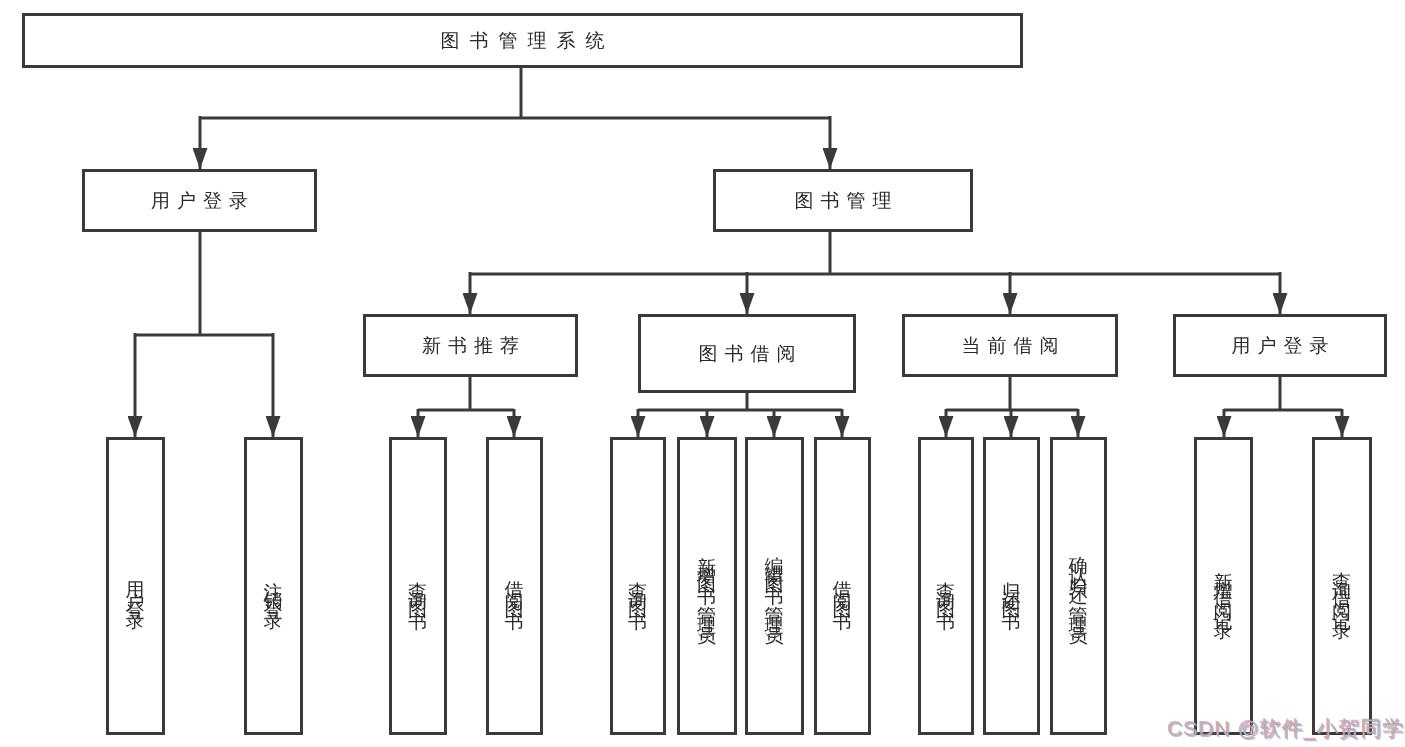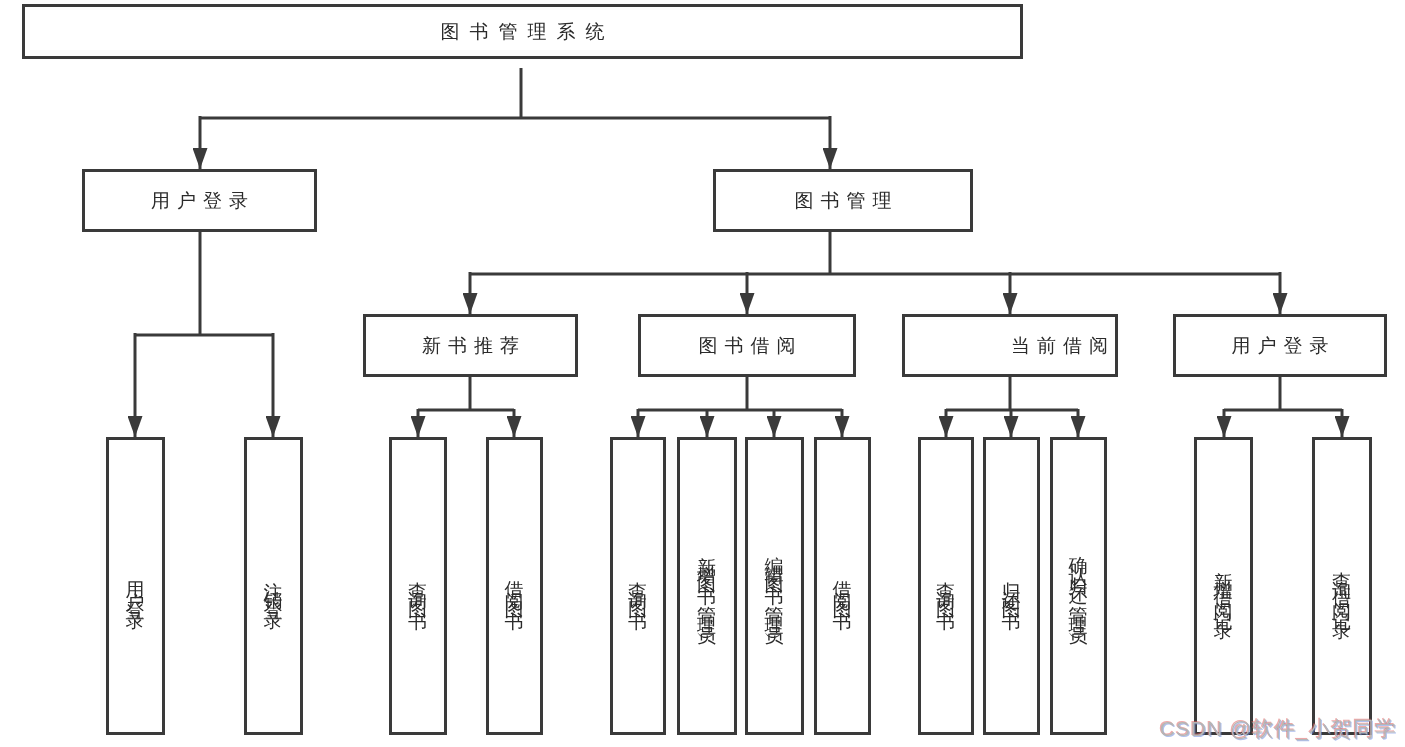--- a/index.html
+++ b/index.html
@@ -31,44 +31,44 @@
   }
   .node .lbl{display:block;}
   .h-node .lbl{letter-spacing:7px;text-indent:7px;}
   .root-node .lbl{letter-spacing:10px;text-indent:10px;}
   .leaf .lbl{
     writing-mode:vertical-rl;
     text-orientation:mixed;
     letter-spacing:10px;
     line-height:1;
   }
-  .root-node{left:22px;top:4px;width:1001px;height:55px;}
+  .root-node{left:22px;top:13px;width:1001px;height:55px;}
   .n-user-login{left:82px;top:169px;width:235px;height:63px;}
   .n-book-mgmt{left:713px;top:169px;width:260px;height:63px;}
   .n-new-rec{left:363px;top:314px;width:215px;height:63px;}
-  .n-borrowing{left:638px;top:314px;width:218px;height:63px;align-items:center;}
-  .n-current{left:902px;top:314px;width:216px;height:63px;justify-content:flex-end;}
+  .n-borrowing{left:638px;top:314px;width:218px;height:79px;align-items:center;}
+  .n-current{left:902px;top:314px;width:216px;height:63px;}
   .n-records{left:1173px;top:314px;width:214px;height:63px;}
   .leaf{top:437px;height:298px;}
   .lf-a1{left:106px;width:59px;}
   .lf-a2{left:244px;width:59px;}
   .lf-b1{left:389px;width:58px;}
   .lf-b2{left:486px;width:57px;}
   .lf-c1{left:610px;width:56px;}
   .lf-c2{left:677px;width:60px;}
   .lf-c3{left:745px;width:59px;}
   .lf-c4{left:814px;width:57px;}
   .lf-d1{left:918px;width:56px;}
   .lf-d2{left:983px;width:57px;}
   .lf-d3{left:1050px;width:57px;}
   .lf-e1{left:1194px;width:59px;}
   .lf-e2{left:1312px;width:60px;}
   .watermark{
     position:absolute;
-    right:8px;bottom:4px;
+    right:0;bottom:4px;
     font-size:21px;
     color:var(--wm);
     letter-spacing:1px;
     text-shadow:-1px -1px 0 rgba(226,96,96,0.55), 1px 1px 0 rgba(110,140,225,0.55);
     white-space:nowrap;
   }
 </style>
 </head>
 <body>
 

